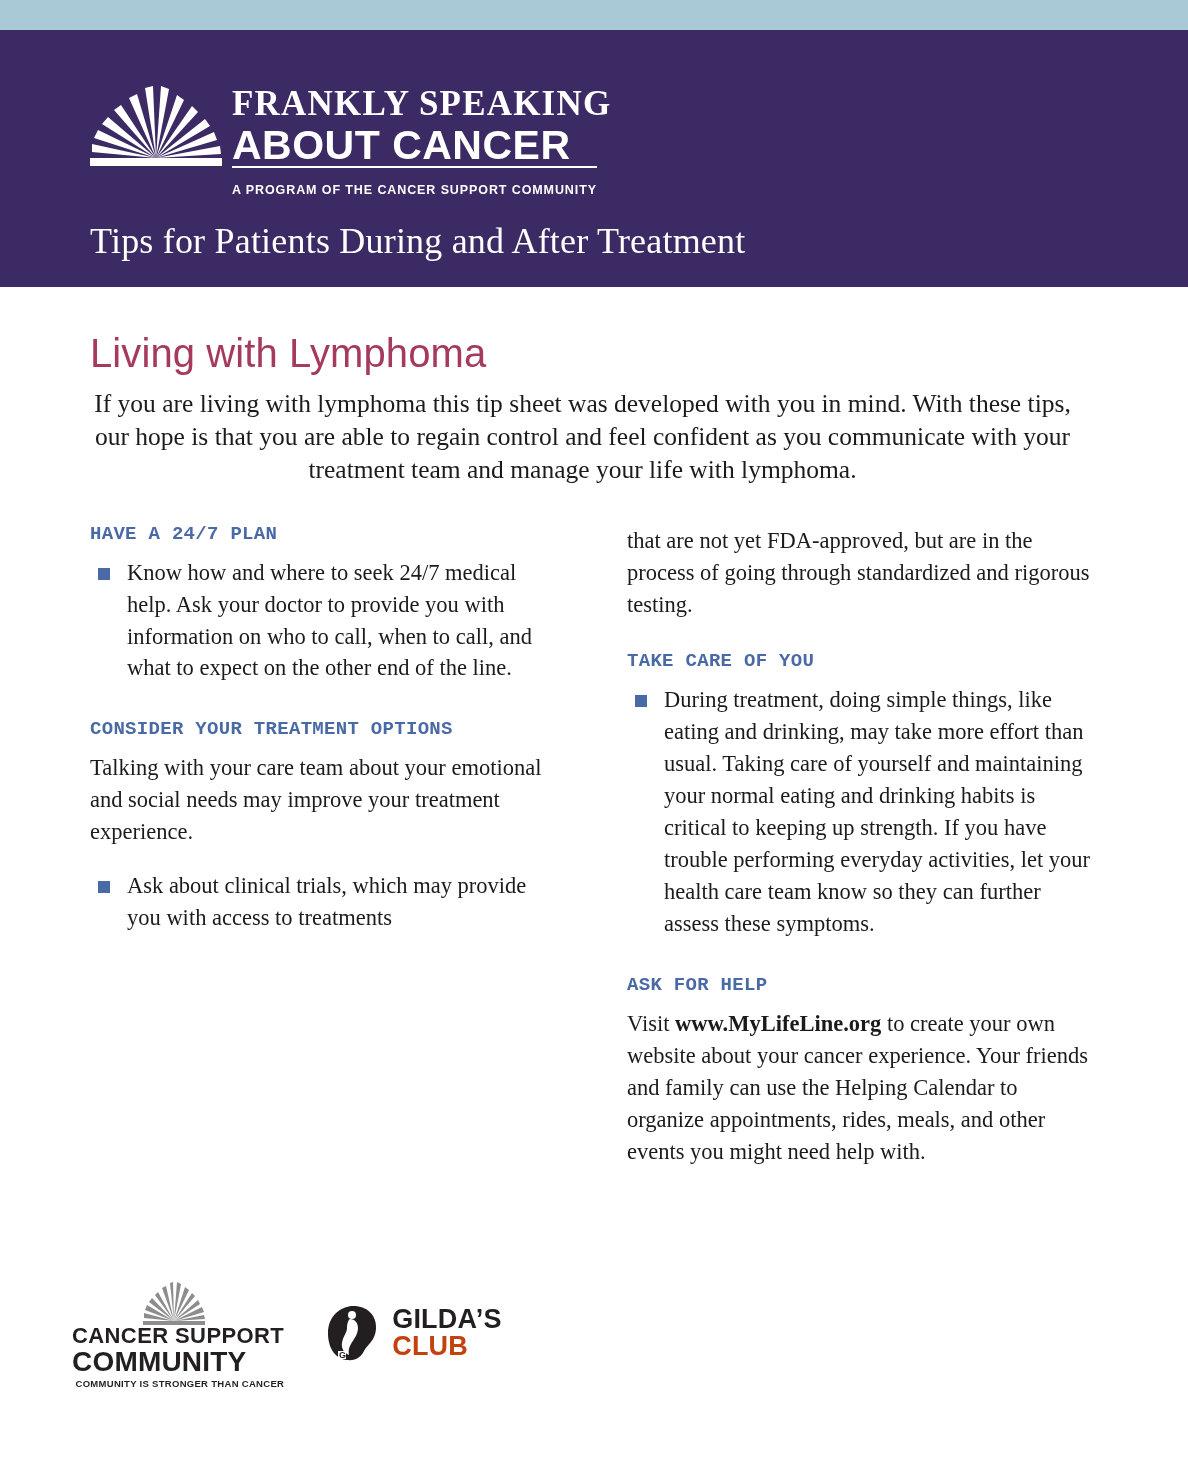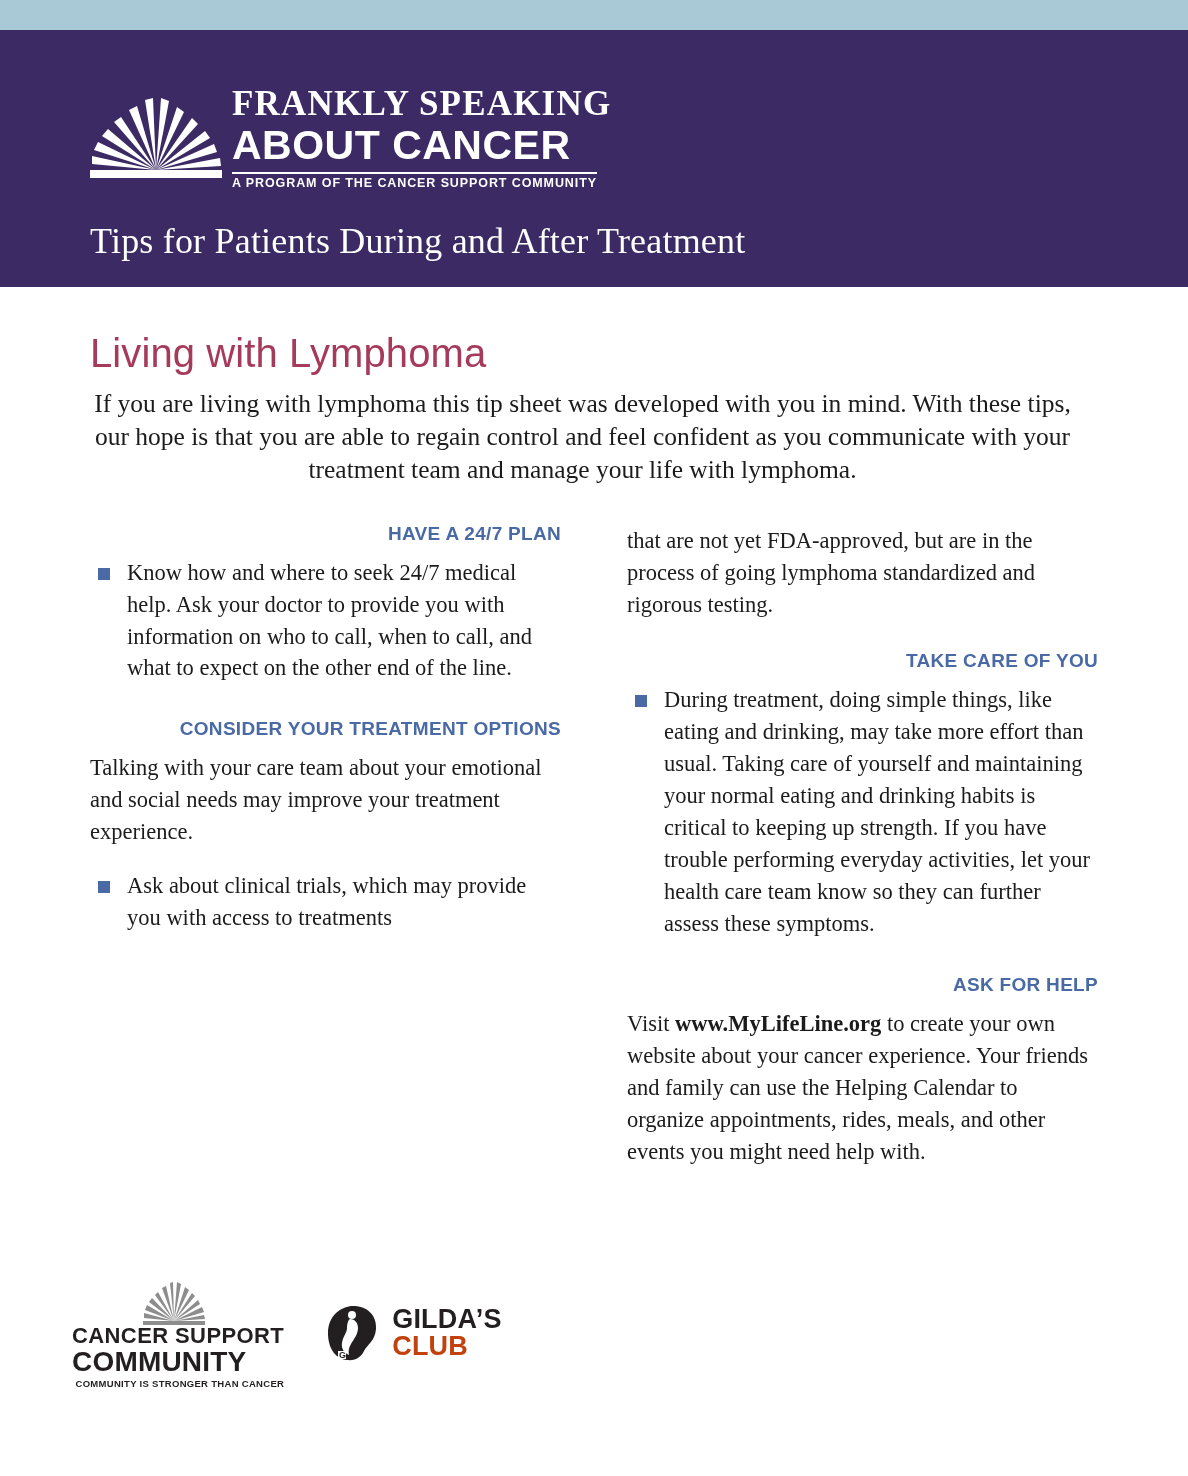--- a/index.html
+++ b/index.html
@@ -27,21 +27,21 @@
     position: relative;
     padding: 0;
   }
 
   
   .logo-wrap {
     position: absolute;
     left: 90px;
     top: 50px;
     display: flex;
-    align-items: center;
+    align-items: flex-start;
   }
   .sunburst {
     width: 132px;
     height: 86px;
     position: relative;
     margin-right: 10px;
   }
   .logo-text {
     color: #ffffff;
     line-height: 1;
@@ -58,23 +58,22 @@
     font-weight: bold;
     font-size: 41px;
     letter-spacing: 0.5px;
     margin-top: 4px;
   }
   .logo-line3 {
     font-family: "Liberation Sans", sans-serif;
     font-weight: bold;
     font-size: 12.5px;
     letter-spacing: 0.9px;
-    margin-top: 6px;
     border-top: 2px solid #ffffff;
-    padding-top: 3px;
+    padding-top: 16px;
     display: inline-block;
   }
 
   .header-title {
     position: absolute;
     left: 90px;
     top: 190px;
     color: #ffffff;
     font-family: Liberation Serif, serif;
     font-weight: 300;
@@ -106,27 +105,26 @@
   }
 
   .cols {
     display: flex;
     gap: 66px;
     align-items: flex-start;
   }
   .col { width: 472px; }
 
   .sec-head {
-    font-family: Liberation Sans, sans-serif;
+    font-family: Liberation Mono, monospace;
     font-weight: bold;
     font-size: 19px;
     color: #4a6aa5;
     letter-spacing: 0.3px;
     margin: 0 0 12px 0;
-    text-align: right;
   }
   .sec-head.spaced { margin-top: 34px; }
 
   .para {
     font-family: "Liberation Serif", serif;
     font-size: 22.5px;
     line-height: 1.42;
     color: #1b1b1b;
     margin: 0 0 18px 0;
   }
@@ -267,21 +265,21 @@
           </li>
           <li>
             <span class="sq"></span>
             <span>Ask about clinical trials, which may provide you with access to treatments</span>
           </li>
         </ul>
       </div>
 
       <div class="col rtop">
 
-        <p class="cont-para">that are not yet FDA-approved, but are in the process of going lymphoma standardized and rigorous testing.</p>
+        <p class="cont-para">that are not yet FDA-approved, but are in the process of going through standardized and rigorous testing.</p>
 
         <div class="sec-head">TAKE CARE OF YOU</div>
         <ul class="bullets">
           <li>
             <span class="sq"></span>
             <span>During treatment, doing simple things, like eating and drinking, may take more effort than usual. Taking care of yourself and maintaining your normal eating and drinking habits is critical to keeping up strength. If you have trouble performing everyday activities, let your health care team know so they can further assess these symptoms.</span>
           </li>
         </ul>
 
         <div class="sec-head spaced">ASK FOR HELP</div>

